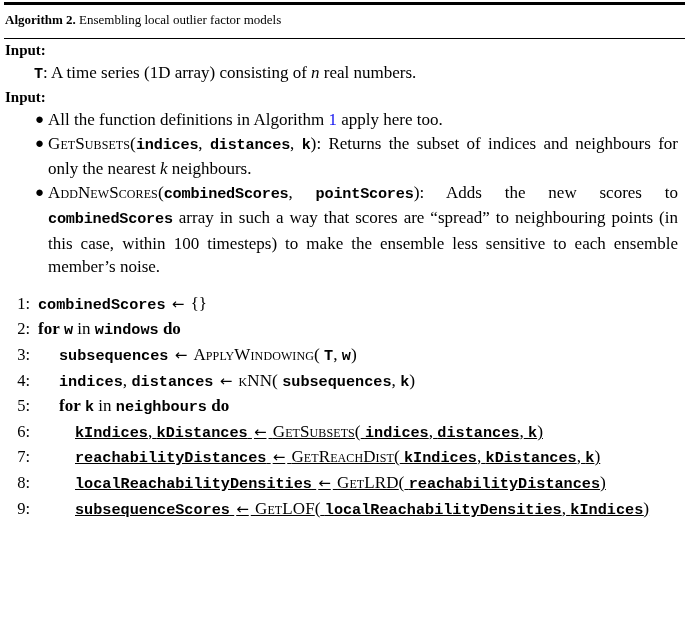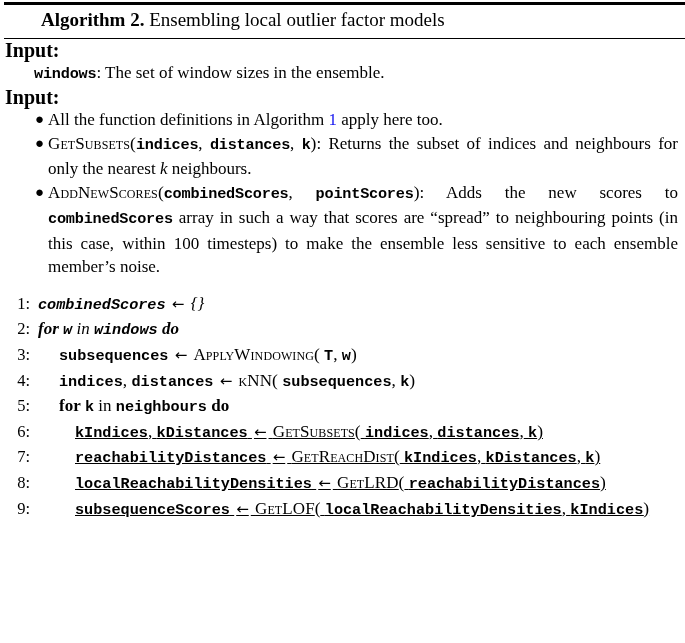--- a/index.html
+++ b/index.html
@@ -30,37 +30,36 @@
   }
   .rule-thin {
     height: 1.4px;
     background: #000;
     width: 681px;
     margin: 3px 0 0 2px;
   }
 
   
   .title-line {
-    font-size: 19px;
+    font-size: 13px;
     line-height: 26px;
     padding: 2px 0 2px 3px;
     white-space: nowrap;
-    margin-left: 36px;
   }
   .title-strong {
     font-weight: bold;
   }
   .title-rest {
     font-weight: normal;
   }
 
   
   .section-head {
     font-weight: bold;
-    font-size: 20px;
+    font-size: 15px;
     line-height: 22px;
     padding-left: 3px;
   }
 
   
   .io-line {
     font-size: 17px;
     line-height: 23px;
     padding-left: 32px;
     padding-right: 6px;
@@ -130,21 +129,21 @@
     min-width: 28px;
     text-align: right;
     font-family: "Liberation Serif", serif;
     font-size: 16.5px;
     padding-right: 6px;
   }
   .code-body {
     flex: 1;
     white-space: nowrap;
   }
-  .ind-0 { padding-left: 2px; font-style: italic; }
+  .ind-0 { padding-left: 2px; }
   .ind-1 { padding-left: 23px; }
   .ind-2 { padding-left: 39px; text-decoration: underline; }
 
   .arrow {
     font-family: "DejaVu Sans", sans-serif;
     font-size: 15px;
     padding: 0 2px;
   }
   .kw {
     font-weight: bold;
@@ -173,25 +172,25 @@
 
   <div class="title-line">
     <span class="title-strong">Algorithm 2.</span>
     <span class="title-rest">Ensembling local outlier factor models</span>
   </div>
 
   <div class="rule-thin"></div>
 
   <div class="section-head">Input:</div>
 
-
-
   <div class="io-line">
-    <span class="tt">windows</span><span>: The set of window sizes in the ensemble.</span>
-  </div>
+    <span class="tt">T</span><span>: A time series (1D array) consisting of </span><span class="mathit">n</span><span> real numbers.</span>
+  </div>
+
+
 
   <div class="section-head">Input:</div>
 
 
 
   <div class="bullet-item">
     <span class="dot">●</span><span>All the function definitions in Algorithm </span><span class="link">1</span><span> apply here too.</span>
   </div>
 
   <div class="bullet-item">

